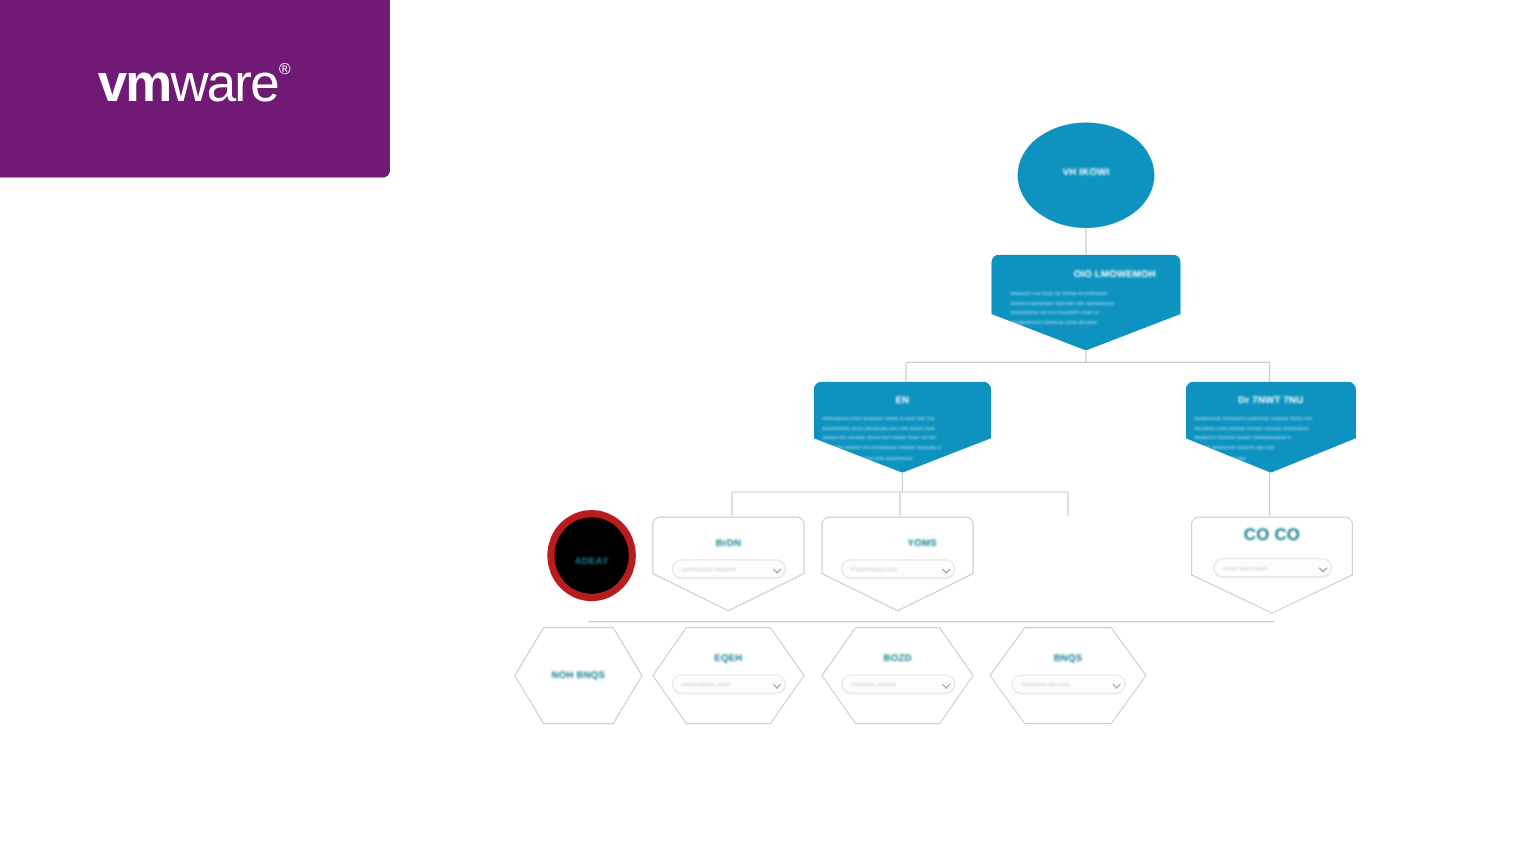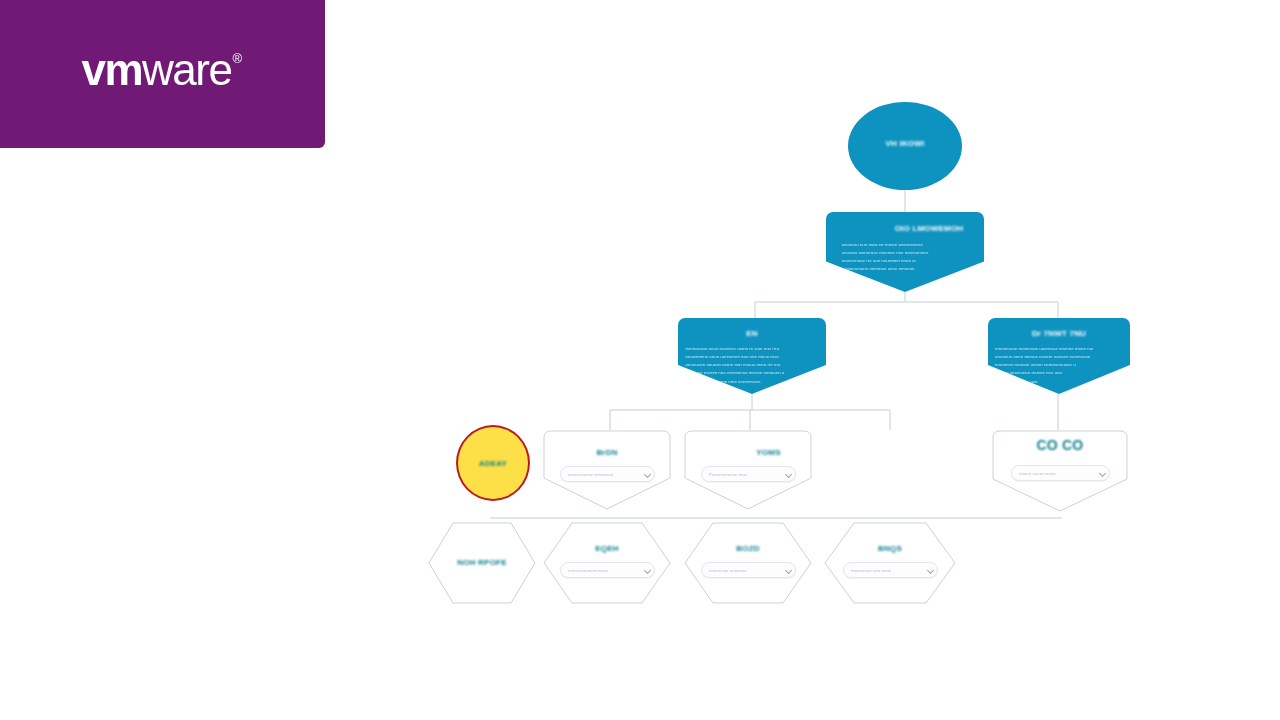--- a/index.html
+++ b/index.html
@@ -49,21 +49,21 @@
     text-align:left;
   }
   .node .body span { display:block; }
 
   
   .blue  { background:#0E93C0; }
   .blue .title { color:#ffffff; }
   .blue .body  { color:#bfe6f4; }
 
   
-  .white { background:#fde047; border:2px solid #b91c1c; }
+  .white { background:#000000; border:6px solid #b91c1c; }
   .white .title { color:#10818f; }
 
   
   .sh-ellipse { border-radius:50%; }
 
   
   .sh-pent {
     clip-path:polygon(0% 0%, 100% 0%, 100% 62%, 50% 100%, 0% 62%);
   }
   
@@ -199,21 +199,21 @@
     <div class="ctrl" style="left:19px; top:35px; width:99px;">
       <div class="ctrl-text">nnnen nueon neen</div>
       <div class="chev"></div>
     </div>
   </div>
 
   <div class="node" style="left:428px; top:522px; width:108px; height:82px;">
     <svg class="outline-svg" width="108" height="82" viewBox="0 0 108 82">
       <path d="M25,1 L83,1 L107,41 L83,81 L25,81 L1,41 Z" fill="#ffffff" stroke="#c9d3d6" stroke-width="1"></path>
     </svg>
-    <div class="title" style="top:36px; color:#10818f;">NOH RPOFE</div>
+    <div class="title" style="top:36px; color:#10818f;">NOH BNQS</div>
   </div>
 
   <div class="node" style="left:543px; top:522px; width:128px; height:82px;">
     <svg class="outline-svg" width="128" height="82" viewBox="0 0 128 82">
       <path d="M29,1 L99,1 L127,41 L99,81 L29,81 L1,41 Z" fill="#ffffff" stroke="#c9d3d6" stroke-width="1"></path>
     </svg>
     <div class="title" style="top:22px; color:#10818f;">EQEH</div>
     <div class="ctrl" style="left:17px; top:40px; width:95px;">
       <div class="ctrl-text">nemnnueonen mune</div>
       <div class="chev"></div>

